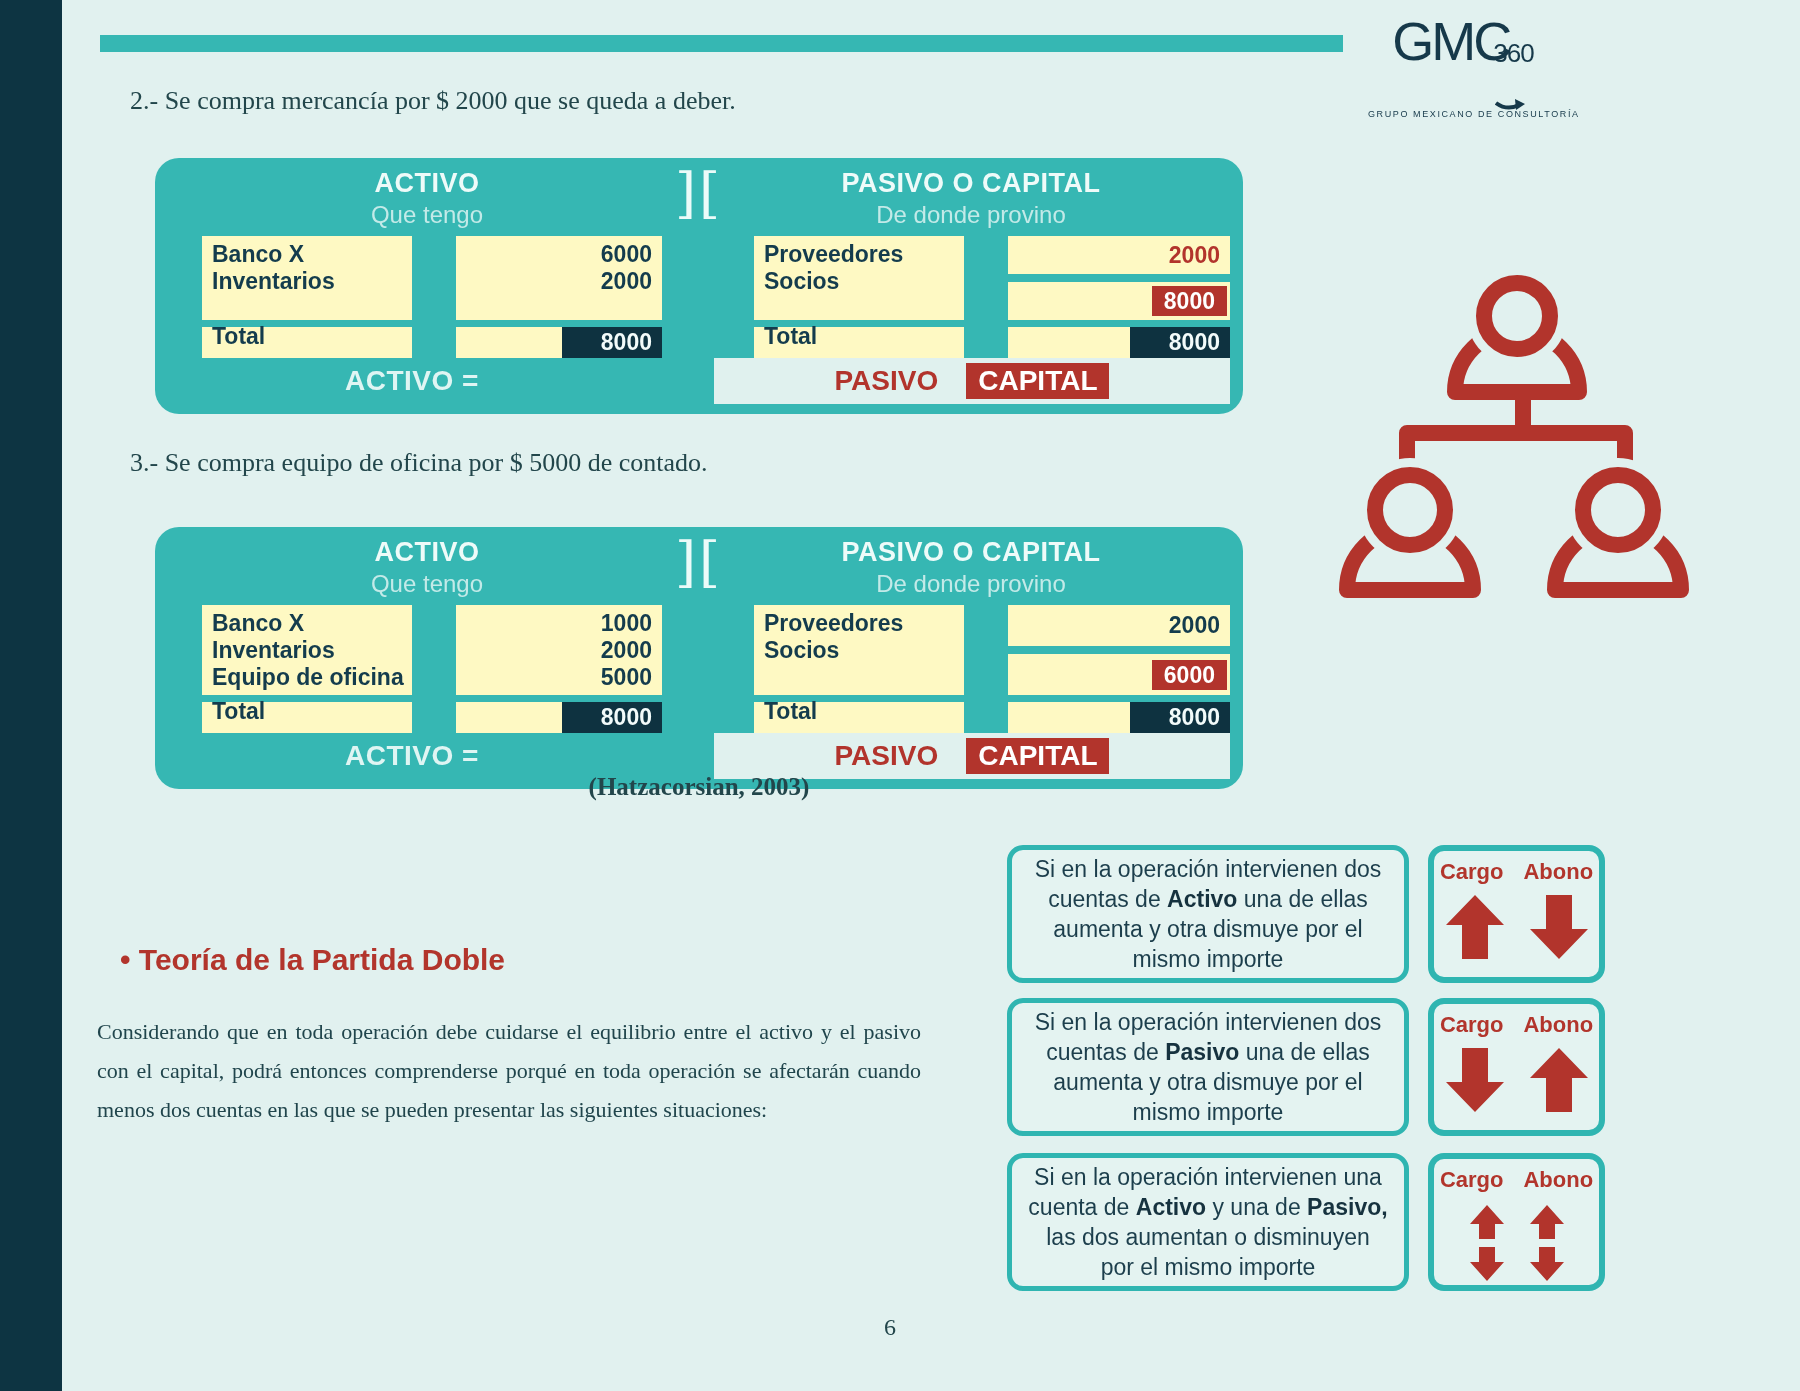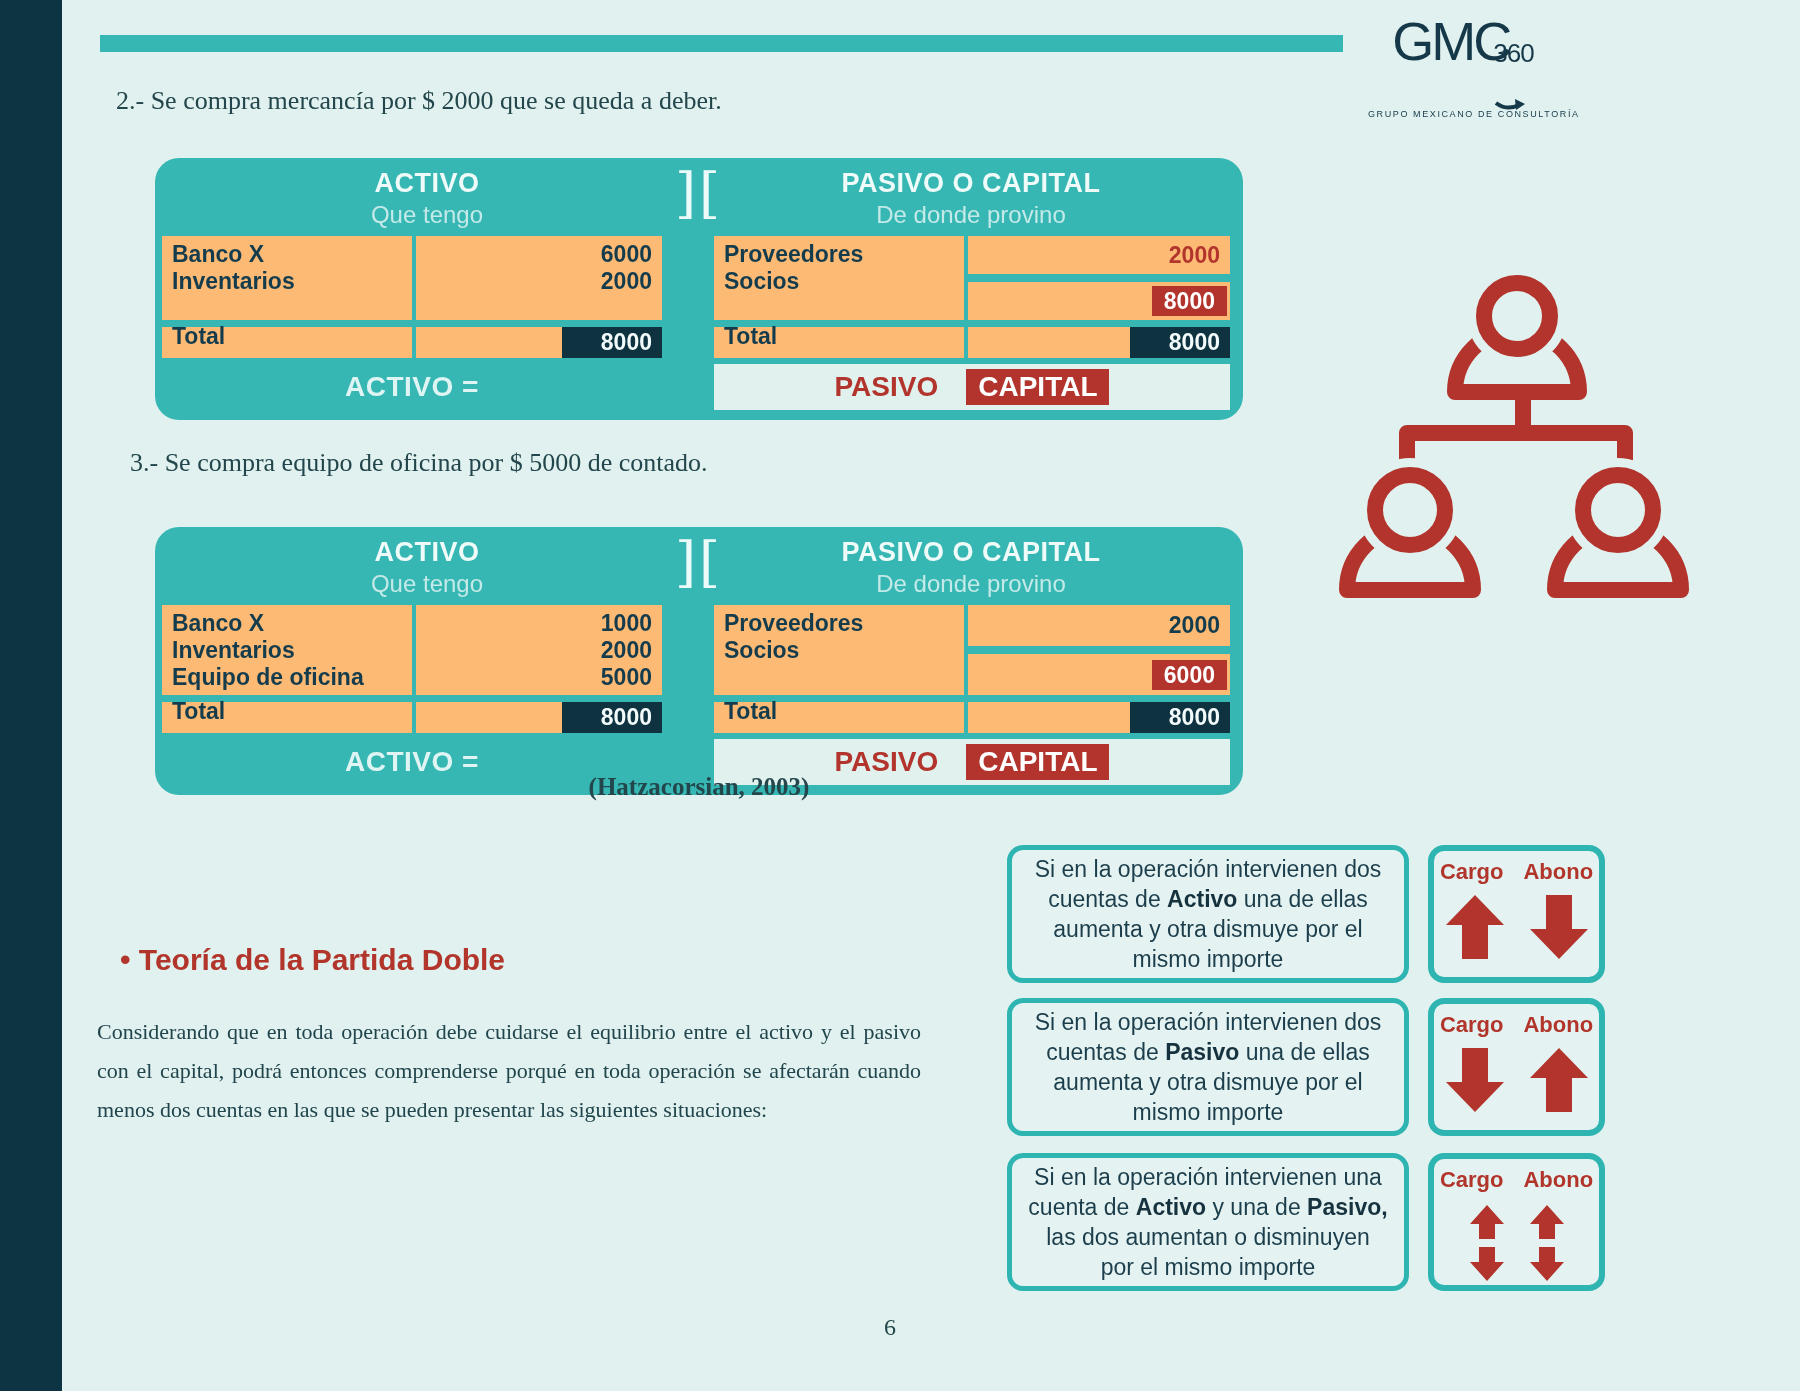--- a/index.html
+++ b/index.html
@@ -12,52 +12,52 @@
 
   
   .logo{position:absolute;left:1368px;top:14px;width:190px;text-align:center;color:#16394a;}
   .logo-row{display:flex;align-items:flex-start;justify-content:center;}
   .logo-main{font-size:54px;line-height:54px;letter-spacing:-3px;font-weight:normal;}
   .logo-badge{font-size:26px;font-weight:normal;margin-left:-16px;margin-top:24px;letter-spacing:-1px;}
   .logo-arrow{display:block;margin-left:-14px;margin-top:30px;}
   .logo-tagline{font-size:9px;letter-spacing:1.6px;margin-top:-2px;color:#16394a;white-space:nowrap;}
 
   .serif-line{position:absolute;font-family:"Liberation Serif",serif;font-size:26px;color:#22464b;}
-  .item2{left:116px;top:86px;}
+  .item2{left:130px;top:86px;}
   .item3{left:130px;top:448px;}
   .citation{left:155px;top:773px;width:1088px;text-align:center;font-size:25px;font-weight:bold;}
   .page-number{left:884px;top:1314px;font-size:24px;}
 
   
   .fin-table{position:absolute;left:155px;width:1088px;background:#36b7b3;border-radius:24px;padding-bottom:10px;}
   .t1{top:158px;}
   .t2{top:527px;}
   .ft-header{position:relative;height:78px;display:flex;color:#eefbf9;text-align:center;}
   .ft-half{width:50%;padding-top:10px;}
   .ft-title{font-weight:bold;font-size:27px;letter-spacing:.5px;}
   .ft-sub{font-size:24px;color:#c3eae8;margin-top:2px;}
   .ft-divider{position:absolute;left:50%;top:4px;transform:translateX(-50%);
     font-family:"DejaVu Serif",serif;font-size:54px;color:#ecfbf9;letter-spacing:3px;font-weight:normal;}
   .ft-grid,.ft-row{display:grid;grid-template-columns:250px 246px 44px 250px 262px;column-gap:4px;padding:0 9px 0 7px;}
-  .cell{background:#fdba74;color:#143c4d;font-weight:bold;font-size:23px;line-height:27px;}
+  .cell{background:#fef9c3;color:#143c4d;font-weight:bold;font-size:23px;line-height:27px;margin-left:40px;}
   .name-cell{padding:5px 0 4px 10px;white-space:pre-line;}
   .val-cell{padding:5px 10px 4px 0;text-align:right;white-space:pre-line;}
   .data-row .cell{min-height:84px;box-sizing:border-box;}
   .spacer{background:transparent;}
   .stack{display:flex;flex-direction:column;gap:8px;}
   .stack .cell{flex:1;display:flex;align-items:center;justify-content:flex-end;min-height:0;}
   .stack-top{padding-right:10px;}
   .red-chip{background:#b2342c;color:#ffffff;padding:0 12px;height:30px;line-height:30px;margin-right:3px;font-weight:bold;}
   .t1 .stack-top-val{color:#b2342c;}
   .total-row{margin-top:7px;}
   .total-row .cell{height:31px;box-sizing:border-box;display:flex;align-items:center;}
   .total-row .name-cell{padding-top:0;padding-bottom:12px;}
   .total-val{justify-content:flex-end;}
   .navy-chip{background:#0e3240;color:#f2fbfa;padding:0 10px;height:31px;line-height:31px;min-width:80px;text-align:right;font-weight:bold;}
-  .ft-footer{margin-top:6px;height:46px;}
+  .ft-footer{height:46px;}
   .footer-left{grid-column:1/3;color:#dff5f3;font-weight:bold;font-size:28px;text-align:center;line-height:46px;letter-spacing:.5px;}
   .footer-right{grid-column:4/6;background:#e0f1ee;display:flex;align-items:center;justify-content:center;gap:28px;}
   .pasivo-label{color:#b2342c;font-weight:bold;font-size:28px;}
   .capital-label{background:#b2342c;color:#ffffff;font-weight:bold;font-size:28px;padding:2px 12px;}
 
   
   .org-icon{position:absolute;left:1335px;top:270px;}
 
   
   .section-heading{position:absolute;left:120px;top:943px;font-size:30px;font-weight:bold;color:#b2352c;}

